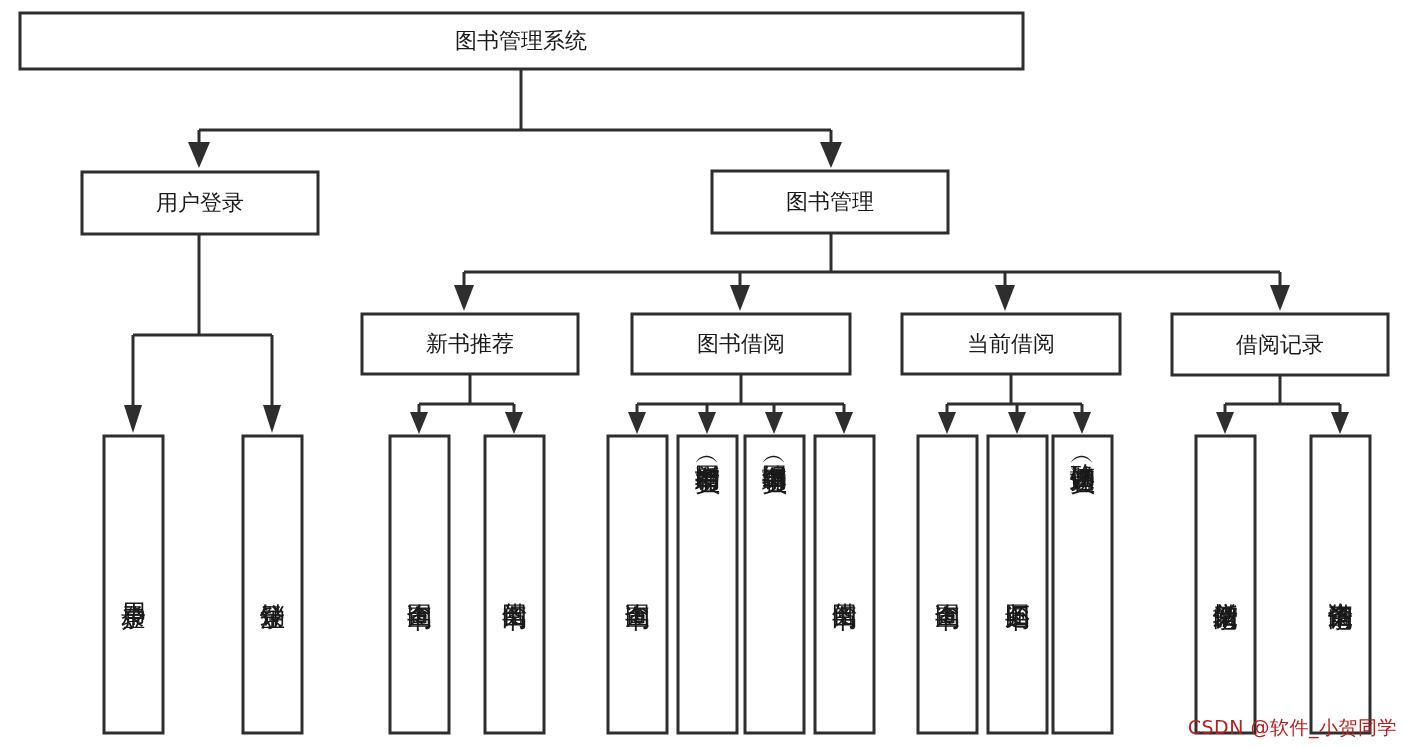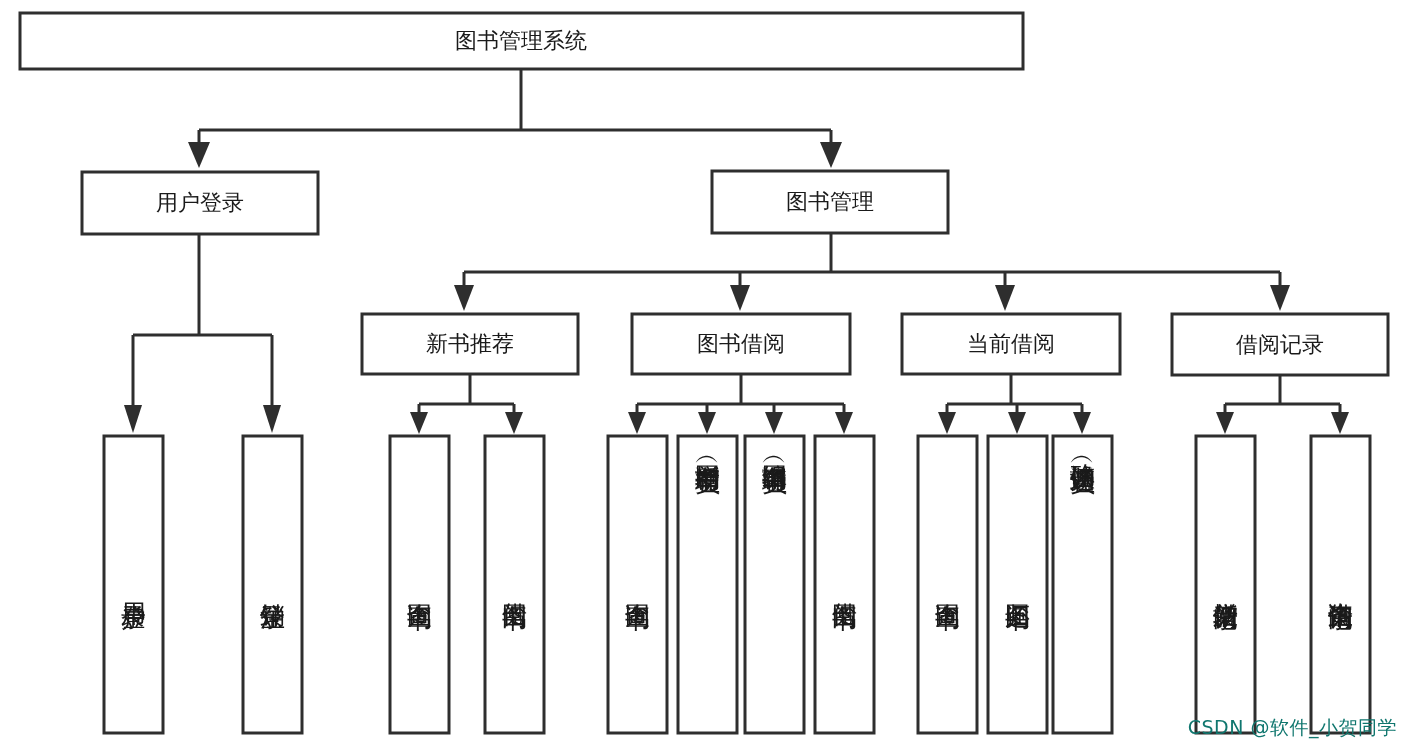--- a/index.html
+++ b/index.html
@@ -71,21 +71,21 @@
     letter-spacing: 1px;
     white-space: nowrap;
     text-align: center;
   }
   .watermark {
     position: absolute;
     right: 8px;
     bottom: 6px;
     font-family: "DejaVu Sans", "Liberation Sans", sans-serif;
     font-size: 19px;
-    color: #0f766e;
+    color: #b91c1c;
     white-space: nowrap;
     letter-spacing: 0.5px;
     margin-top: 40px;
   }
 </style>
 </head>
 <body>
 
 <div id="diagram-root">
 

